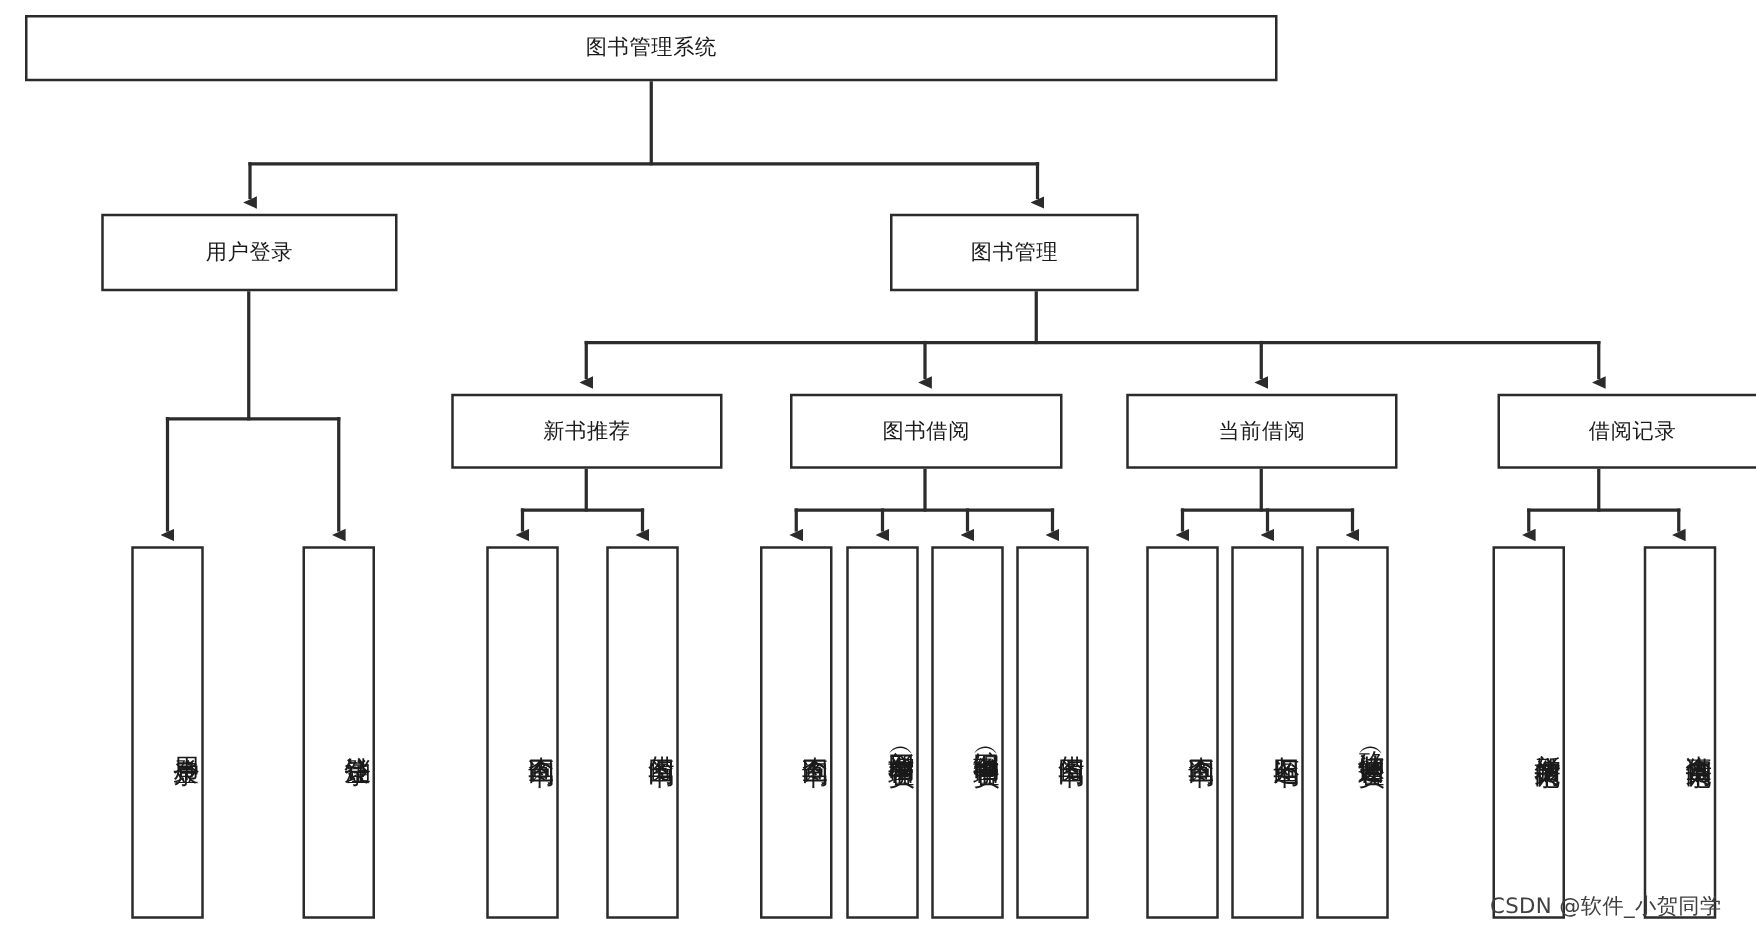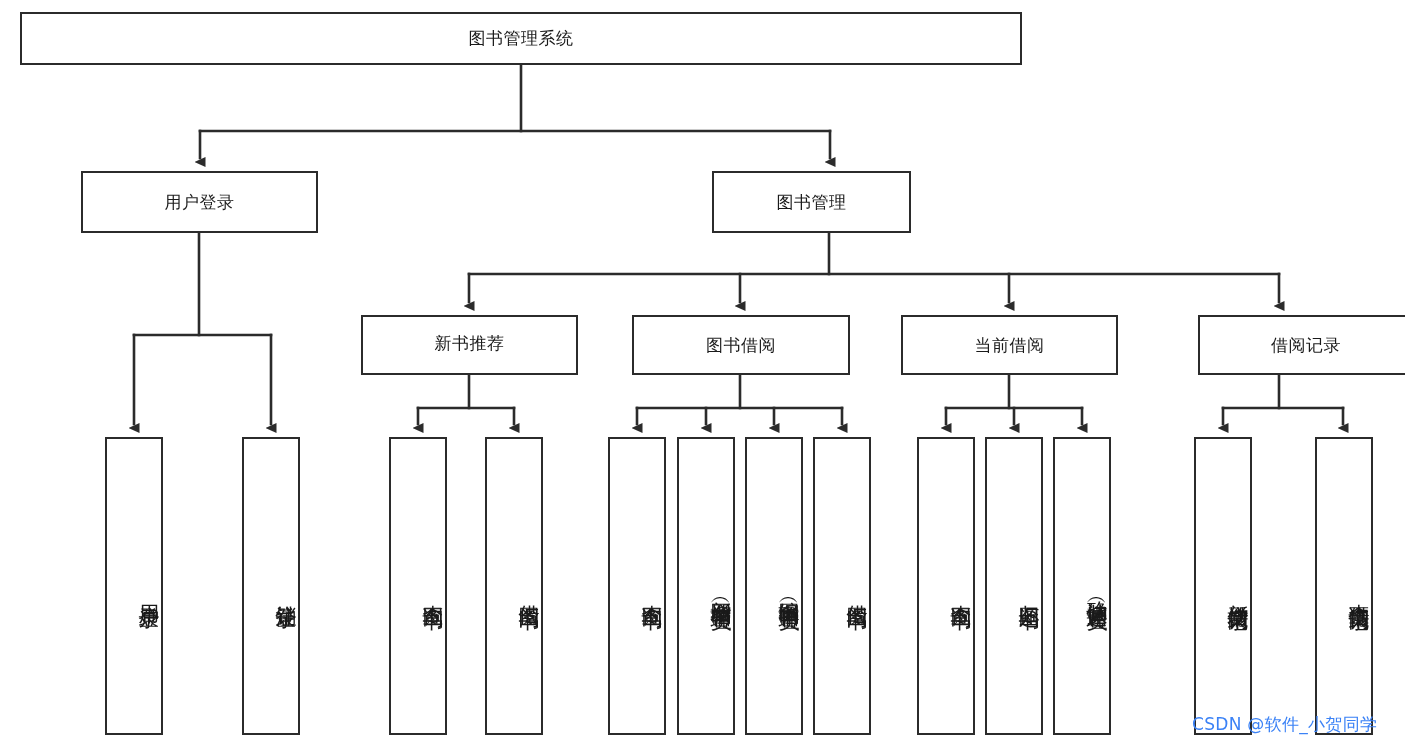--- a/index.html
+++ b/index.html
@@ -54,21 +54,21 @@
     writing-mode: vertical-rl;
     text-orientation: upright;
     white-space: nowrap;
     display: block;
   }
   #watermark {
     position: absolute;
     left: 1192px;
     top: 713px;
     font-size: 17px;
-    color: #3b82f6;
+    color: #404040;
     font-family: "DejaVu Sans", "Liberation Sans", sans-serif;
     white-space: nowrap;
     letter-spacing: 0.3px;
   }
 </style>
 </head>
 <body>
 
 <div id="diagram-root">
 
@@ -126,21 +126,21 @@
     <span class="label">图书管理系统</span>
   </div>
 
   <div class="node horiz" style="left:81px; top:171px; width:237px; height:62px;">
     <span class="label">用户登录</span>
   </div>
   <div class="node horiz" style="left:712px; top:171px; width:199px; height:62px;">
     <span class="label">图书管理</span>
   </div>
 
-  <div class="node horiz" style="left:361px; top:315px; width:217px; height:60px;font-family:Liberation Mono, monospace;">
+  <div class="node horiz" style="left:361px; top:315px; width:217px; height:60px;">
     <span class="label">新书推荐</span>
   </div>
   <div class="node horiz" style="left:901px; top:315px; width:217px; height:60px;">
     <span class="label">当前借阅</span>
   </div>
   <div class="node horiz" style="left:632px; top:315px; width:218px; height:60px;">
     <span class="label">图书借阅</span>
   </div>
   <div class="node horiz" style="left:1172px; top:315px; width:216px; height:60px;margin-left:26px;">
     <span class="label">借阅记录</span>

